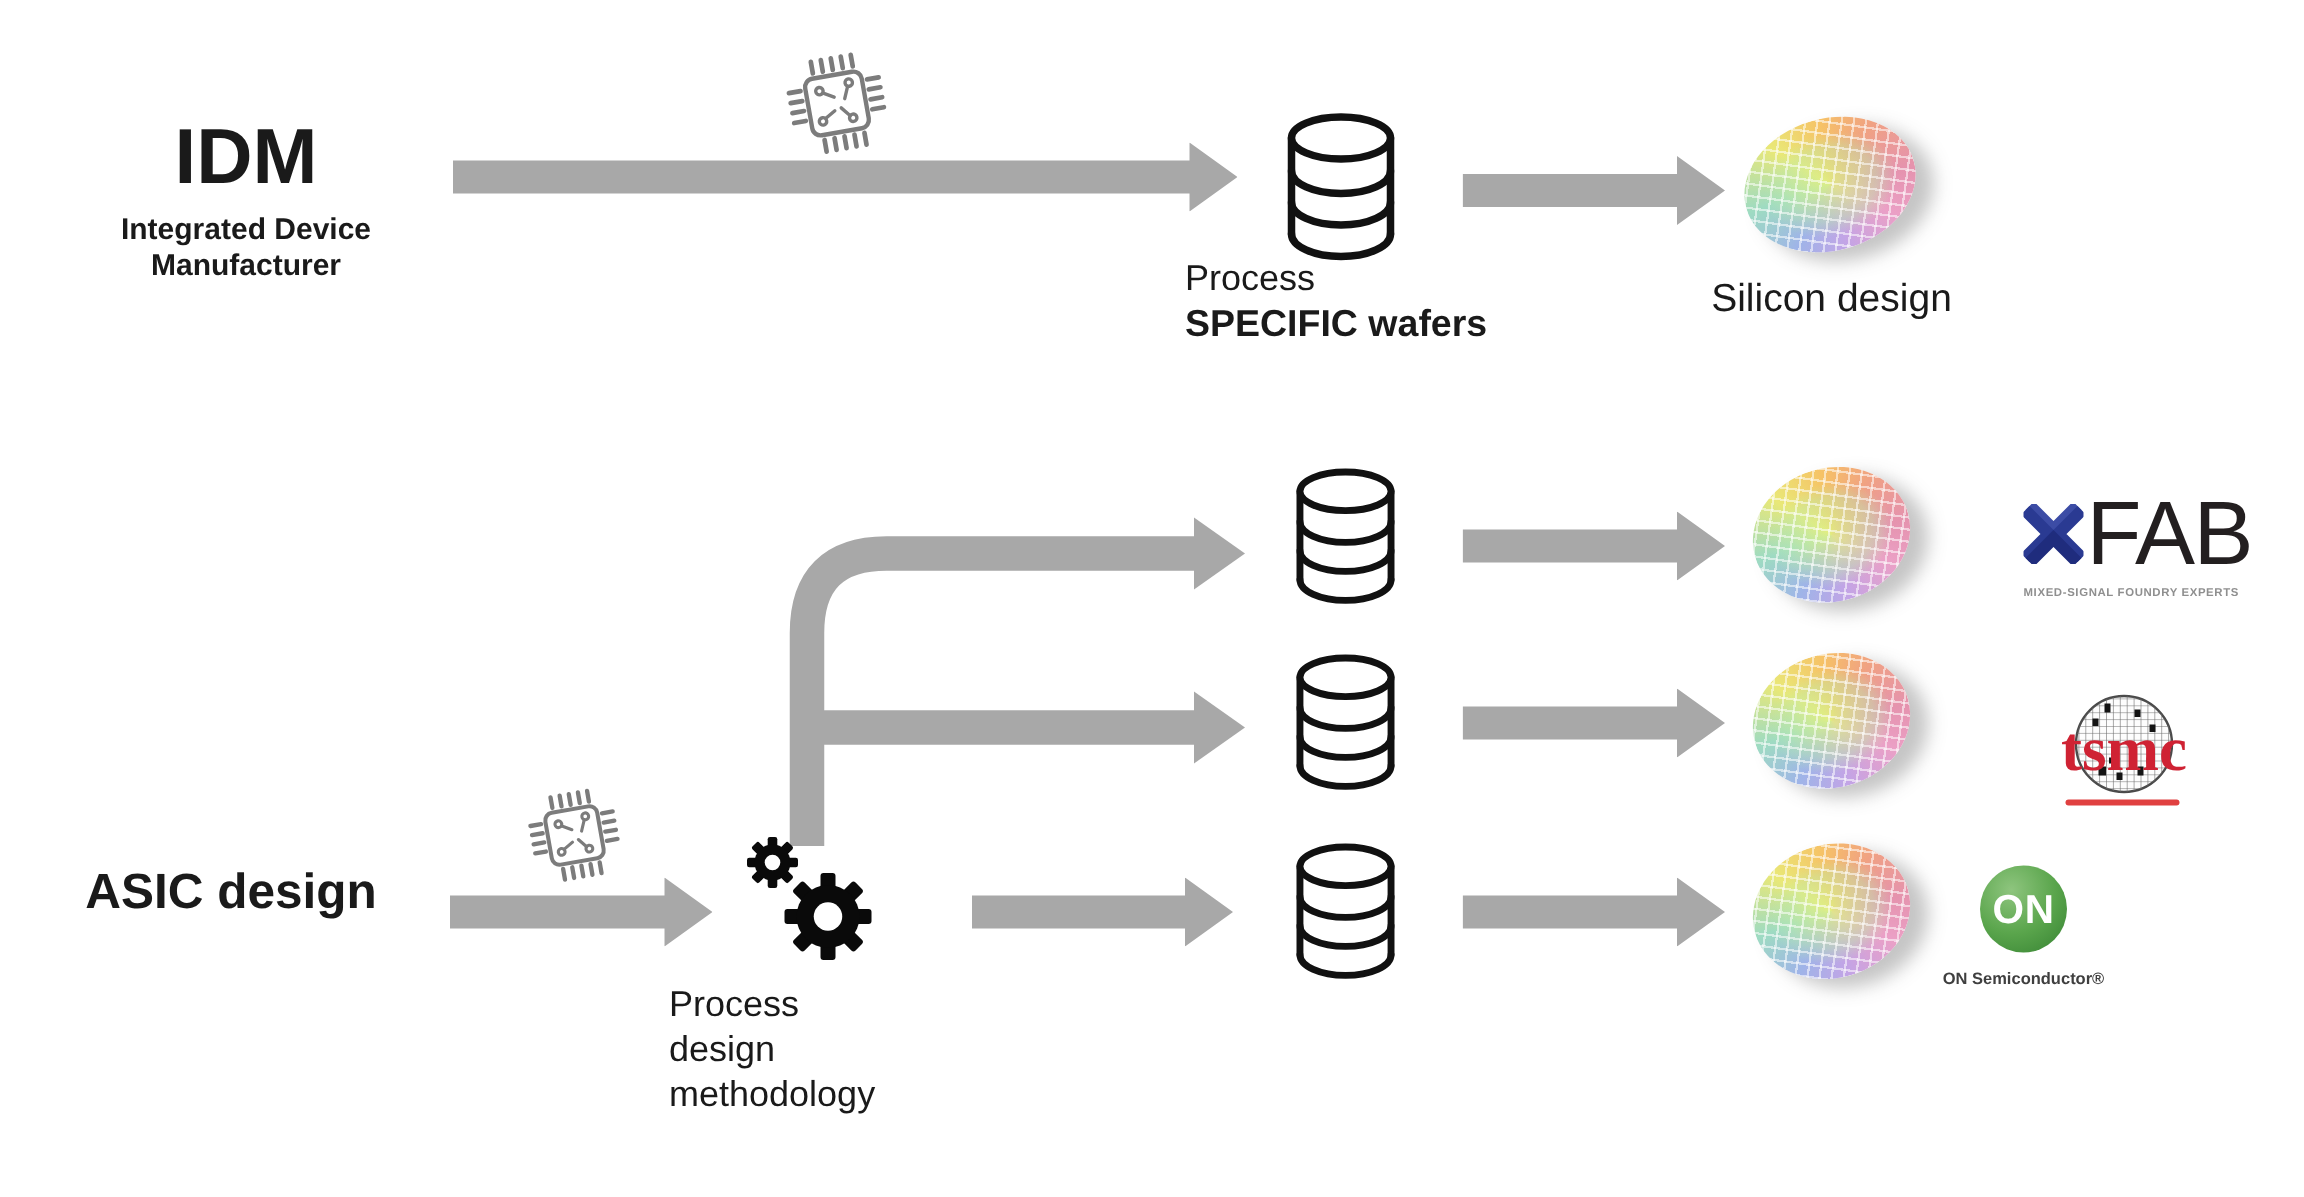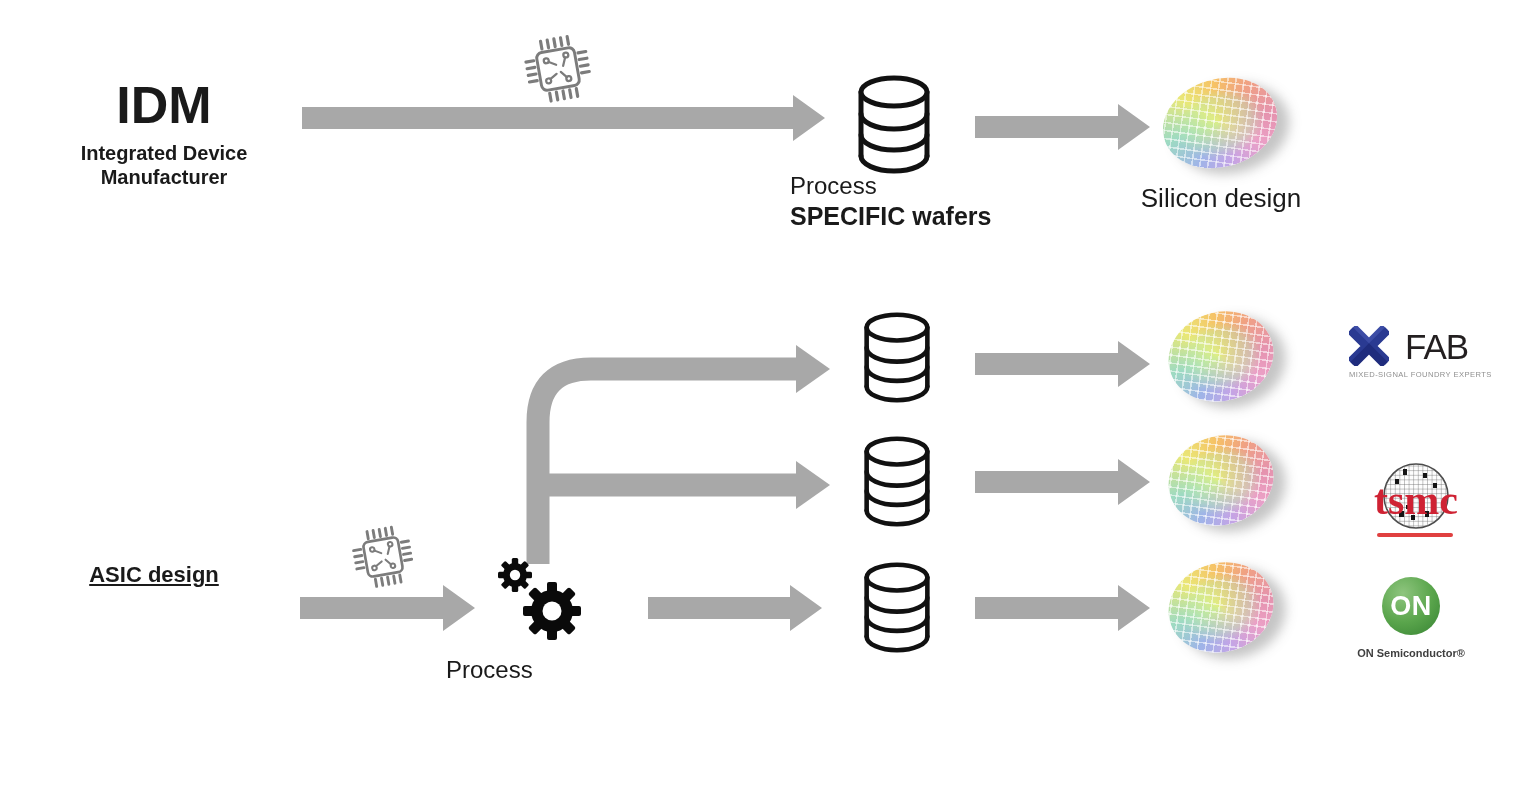--- a/index.html
+++ b/index.html
@@ -8,21 +8,21 @@
 
   
   .org{position:absolute;text-align:center;}
   .org-title{font-weight:800;letter-spacing:0px;line-height:1.05;}
   .org-sub{font-weight:700;line-height:1.2;margin-top:8px;}
   .idm-block{left:18px;top:62px;width:292px;margin-top:16px;}
   .idm-block .org-title{font-size:52px;}
   .idm-block .org-sub{font-size:20px;}
   .icsense-block{left:12px;top:556px;width:284px;}
   .icsense-block .org-title{font-size:49px;}
-  .icsense-block .org-sub{font-size:22px;margin-top:6px;text-decoration:underline;}
+  .icsense-block .org-sub{font-size:33px;margin-top:18px;}
 
   
   .arrow{position:absolute;height:46px;background:var(--arrow,#a8a8a8);
     clip-path:polygon(0 12px,calc(100% - 32px) 12px,calc(100% - 32px) 0,100% 50%,calc(100% - 32px) 100%,calc(100% - 32px) 34px,0 34px);}
   .arrow-1{left:302px;top:95px;width:523px;}
   .arrow-2{left:975px;top:104px;width:175px;}
   .arrow-3{left:300px;top:585px;width:175px;}
   .arrow-4{left:648px;top:585px;width:174px;}
   .arrow-r1{left:975px;top:341px;width:175px;}
   .arrow-r2{left:975px;top:459px;width:175px;}
@@ -65,30 +65,30 @@
 
   
   .branch{position:absolute;left:500px;top:330px;width:340px;height:250px;}
   .gears{position:absolute;left:492px;top:549px;width:102px;height:102px;}
 
   
   .logo{position:absolute;}
   .xfab{left:1349px;top:326px;width:136px;}
   .xfab-row{display:flex;align-items:center;}
   .xfab-x{width:40px;height:40px;flex:0 0 40px;}
-  .xfab-word{font-size:35px;font-weight:400;letter-spacing:-1px;color:#231f20;line-height:1;margin-left:16px;}
-  .xfab-tag{font-size:7.6px;font-weight:400;color:#8f8f8f;letter-spacing:0.42px;margin-top:4px;white-space:nowrap;}
+  .xfab-word{font-size:60px;font-weight:400;letter-spacing:-1px;color:#231f20;line-height:1;margin-left:2px;}
+  .xfab-tag{font-size:7.6px;font-weight:700;color:#8f8f8f;letter-spacing:0.42px;margin-top:4px;white-space:nowrap;}
 
   .tsmc{left:1358px;top:459px;width:116px;height:84px;}
   .tsmc-circle{position:absolute;left:23px;top:2px;width:70px;height:70px;}
   .tsmc-word{position:absolute;left:0;top:20px;width:116px;text-align:center;
     font-family:"Liberation Serif", serif;font-weight:700;font-size:42px;color:#cf2233;line-height:1;}
   .tsmc-underline{position:absolute;left:19px;top:74px;width:76px;height:4px;background:#e04040;border-radius:2px;}
 
-  .onsemi{left:1354px;top:577px;width:114px;text-align:center;}
+  .onsemi{left:1292px;top:577px;width:114px;text-align:center;}
   .on-sphere{width:58px;height:58px;border-radius:50%;margin:0 auto;
     background:radial-gradient(circle at 36% 28%, #8ec57e, #5aa54c 52%, #3e8a38 88%);
     display:flex;align-items:center;justify-content:center;}
   .on-word{color:#fff;font-size:27px;font-weight:800;letter-spacing:0.5px;}
   .on-caption{font-size:11px;font-weight:700;color:#3f3f3f;margin-top:12px;white-space:nowrap;}
 </style>
 </head>
 <body>
 
 <div class="canvas">
@@ -242,20 +242,21 @@
             </g>
           <circle r="21"></circle>
             <circle r="9.5" fill="#fff"></circle>
         </g>
       </g>
     </svg>
   </div>
 
   <div class="proc-label proc-independent">
     <div class="l-reg">Process</div>
+    <div class="l-reg">design methodology</div>
   </div>
 
   <div class="arrow arrow-4"></div>
 
   <div class="db db-2">
     <svg viewBox="0 0 80 100" fill="none" stroke="#111" stroke-width="5" stroke-linecap="round">
       <path d="M7 18v64"></path>
         <path d="M73 18v64"></path>
       <path d="M7 82a33 15 0 0 0 66 0"></path>
         <path d="M7 61a33 15 0 0 0 66 0"></path>

